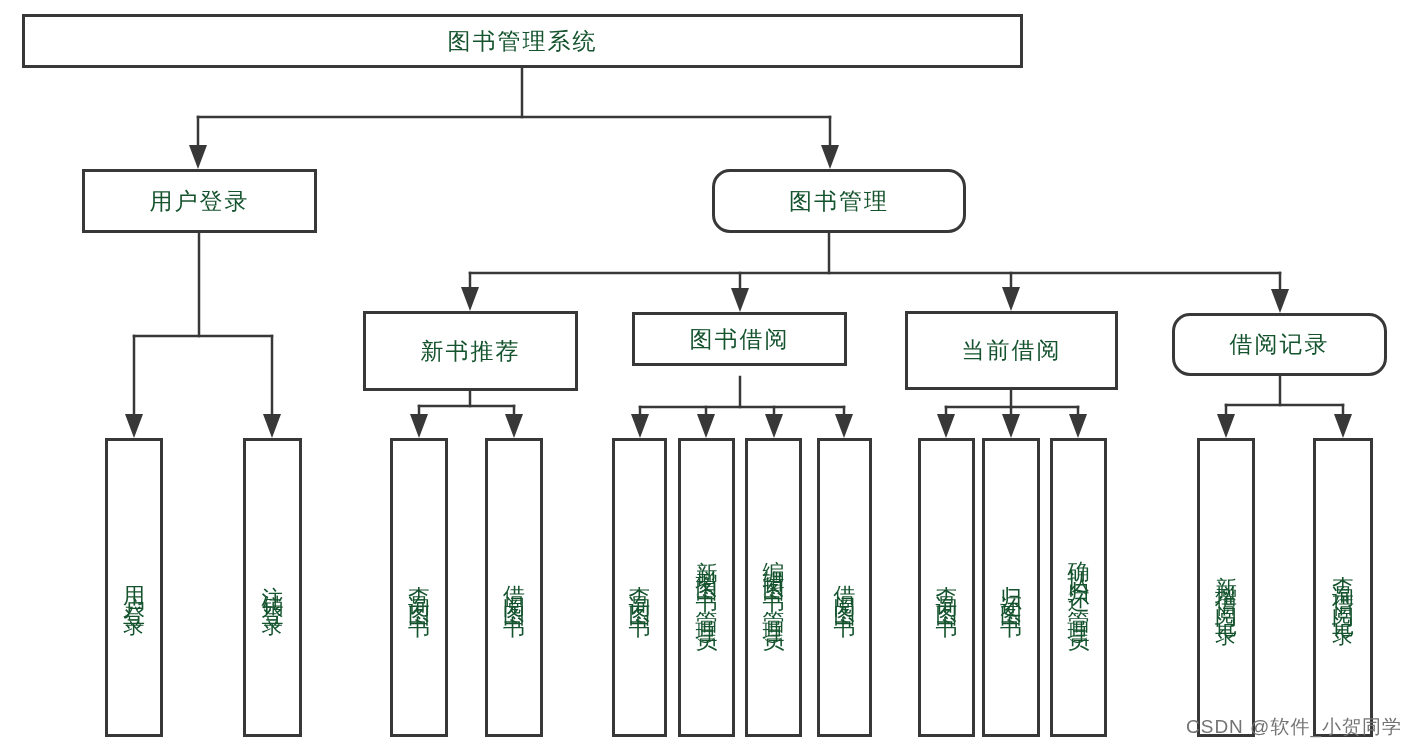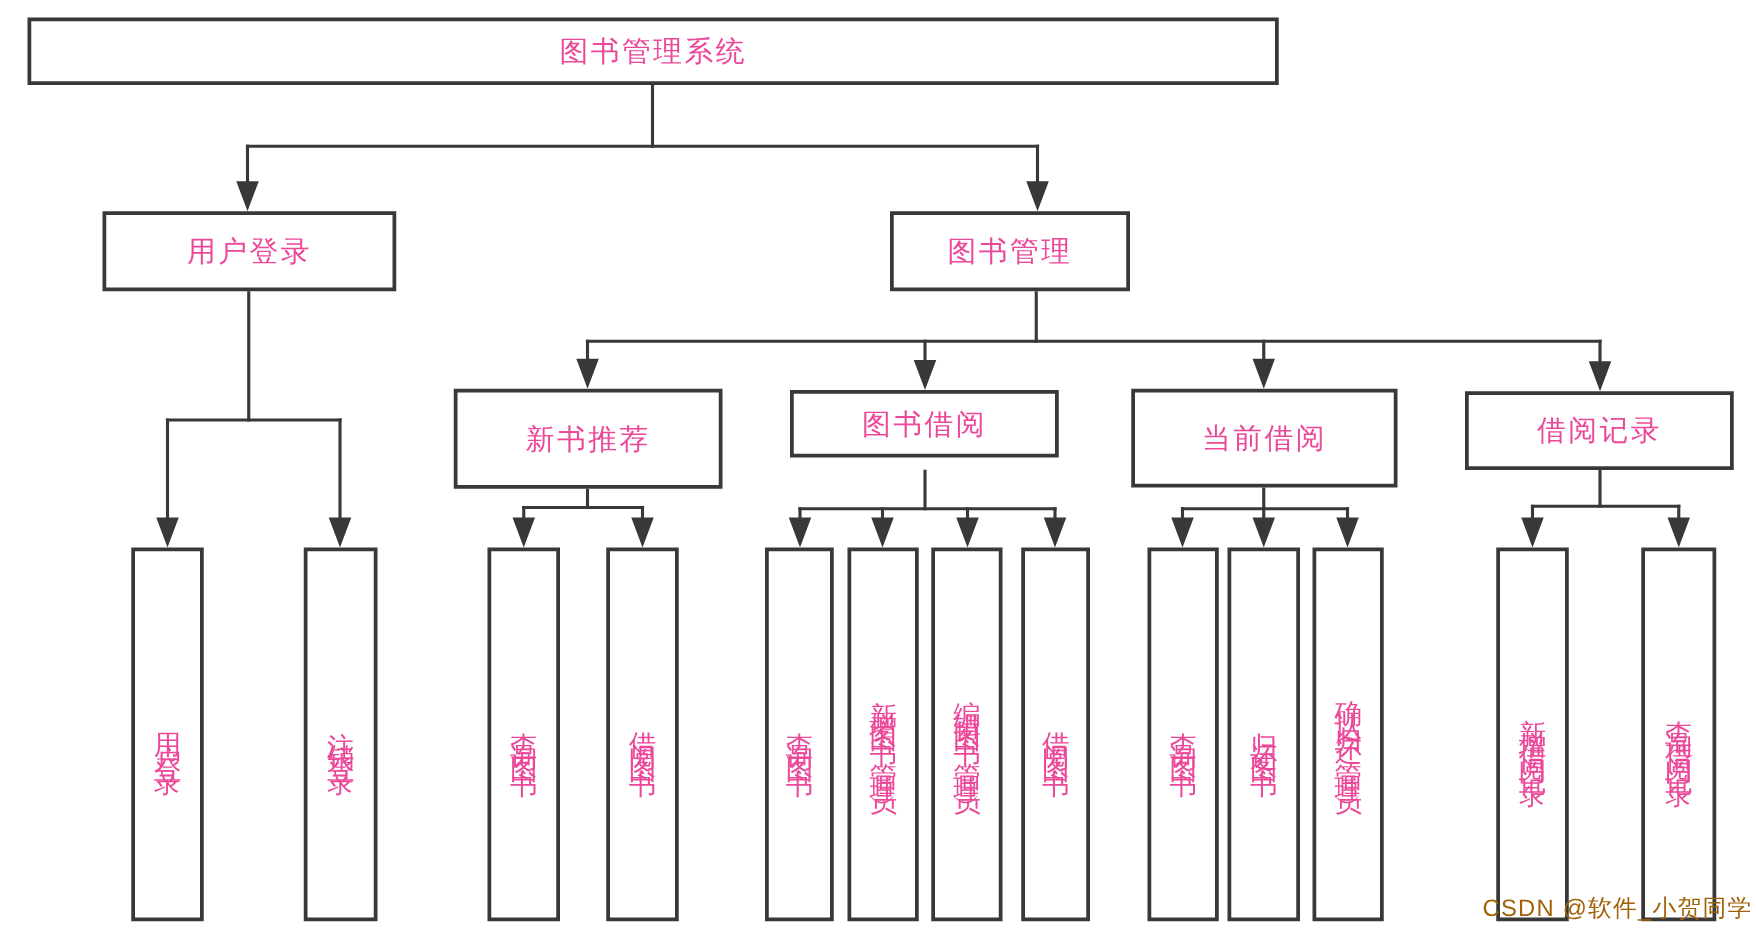--- a/index.html
+++ b/index.html
@@ -19,21 +19,21 @@
     position: absolute;
     left: 0;
     top: 0;
     z-index: 1;
   }
   .node {
     position: absolute;
     box-sizing: border-box;
     border: 3px solid #383838;
     background: #ffffff;
-    color: #ec4899;
+    color: #14532d;
     display: flex;
     align-items: center;
     justify-content: center;
     z-index: 2;
   }
   .hbox {
     font-size: 23px;
     letter-spacing: 2px;
     white-space: nowrap;
   }
@@ -44,21 +44,21 @@
     letter-spacing: 10px;
     line-height: 1;
     top: 438px;
     height: 299px;
   }
   .watermark {
     position: absolute;
     left: 1186px;
     top: 714px;
     font-size: 19px;
-    color: #a16207;
+    color: #737373;
     letter-spacing: 1px;
     white-space: nowrap;
     z-index: 3;
   }
   svg line {
     stroke: #383838;
     stroke-width: 2.5;
     stroke-linecap: square;
   }
   svg polygon {
@@ -136,26 +136,26 @@
       <line x1="1226" y1="405" x2="1226" y2="416"></line>
       <polygon points="1217,414 1235,414 1226,438"></polygon>
       <line x1="1343" y1="405" x2="1343" y2="416"></line>
       <polygon points="1334,414 1352,414 1343,438"></polygon>
     </g>
   </svg>
 
   <div class="node hbox" style="left:22px; top:14px; width:1001px; height:54px;">图书管理系统</div>
 
   <div class="node hbox" style="left:82px; top:169px; width:235px; height:64px;">用户登录</div>
-  <div class="node hbox" style="left:712px; top:169px; width:192px; height:64px;">图书管理</div>
+  <div class="node hbox" style="left:712px; top:169px; width:254px; height:64px;border-radius:18px;">图书管理</div>
 
   <div class="node hbox" style="left:363px; top:311px; width:215px; height:80px;">新书推荐</div>
   <div class="node hbox" style="left:632px; top:312px; width:215px; height:54px;">图书借阅</div>
   <div class="node hbox" style="left:905px; top:311px; width:213px; height:79px;">当前借阅</div>
-  <div class="node hbox" style="left:1172px; top:313px; width:215px; height:63px;">借阅记录</div>
+  <div class="node hbox" style="left:1172px; top:313px; width:215px; height:63px;border-radius:18px;">借阅记录</div>
 
   <div class="node leaf" style="left:105px; width:58px;">用户登录</div>
   <div class="node leaf" style="left:243px; width:59px;">注销登录</div>
 
   <div class="node leaf" style="left:390px; width:58px;">查询图书</div>
   <div class="node leaf" style="left:485px; width:58px;">借阅图书</div>
 
   <div class="node leaf" style="left:612px; width:55px;">查询图书</div>
   <div class="node leaf" style="left:678px; width:57px;">新增图书（管理员）</div>
   <div class="node leaf" style="left:745px; width:57px;">编辑图书（管理员）</div>

